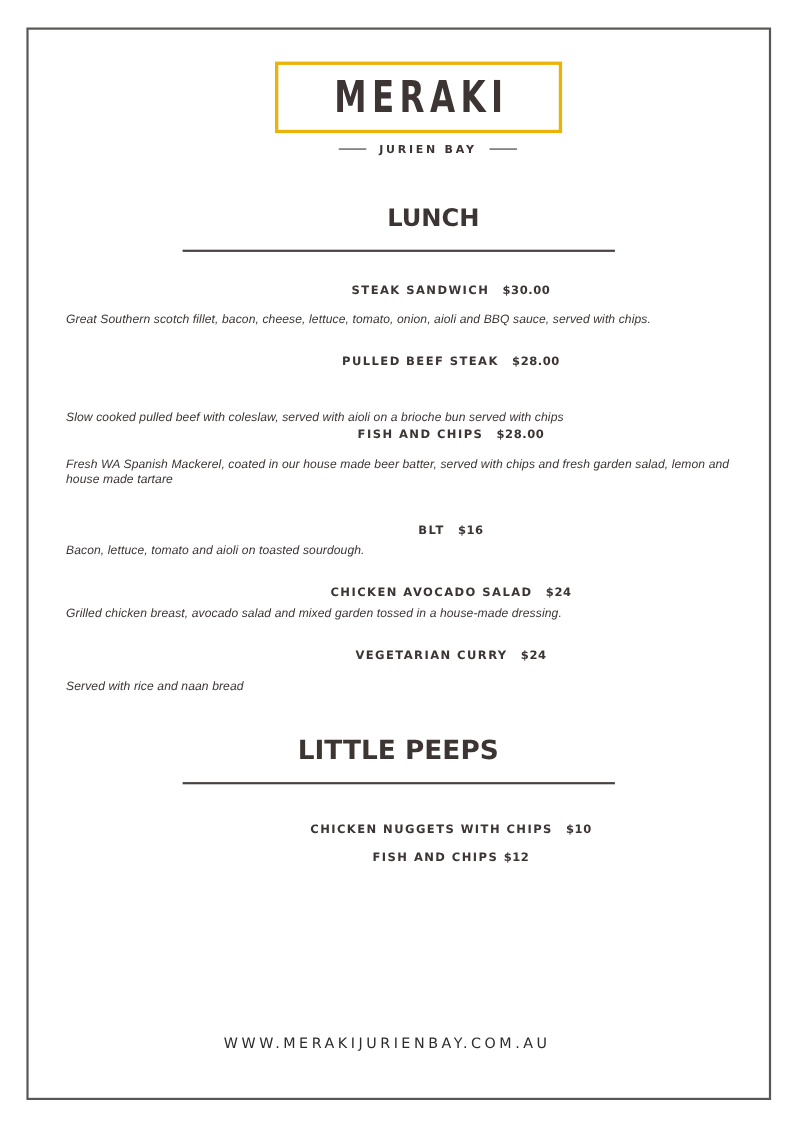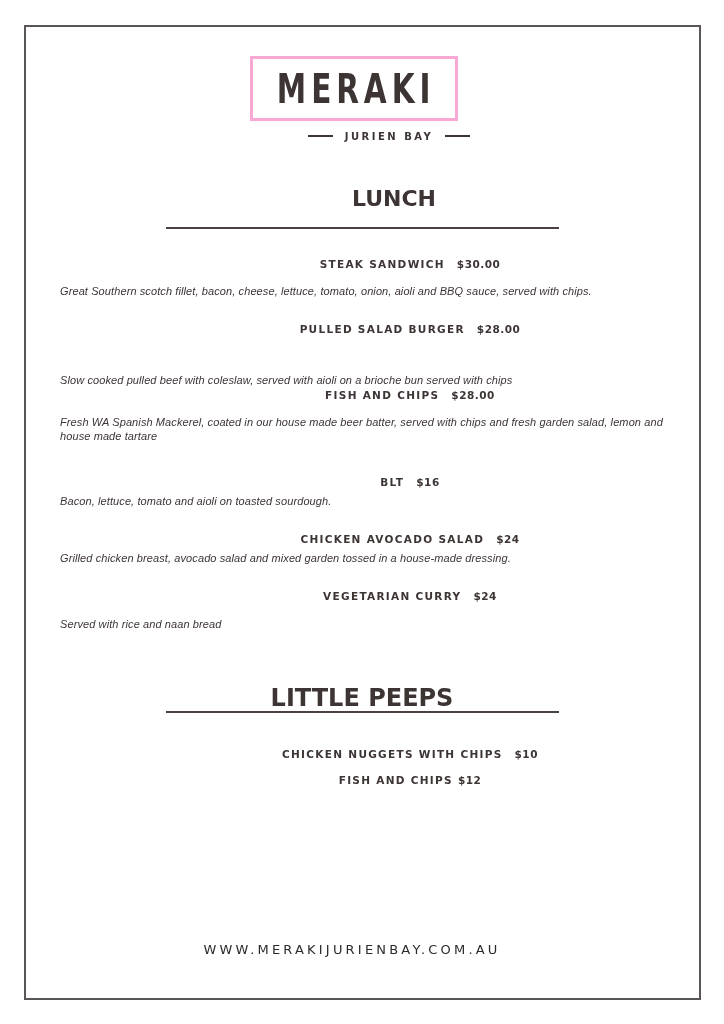--- a/index.html
+++ b/index.html
@@ -1,21 +1,21 @@
 <!DOCTYPE html>
 <html><head>
   <meta charset="utf-8">
   <style>
     html, body { margin: 0; padding: 0; background: #ffffff; }
     body { width: 724px; height: 1024px; position: relative; overflow: hidden;
            font-family: "DejaVu Sans", sans-serif; color: #3d3434; }
     .frame { position: absolute; left: 24px; top: 25px; width: 673px; height: 971px;
              border: 2px solid #5b5656; box-sizing: content-box; }
-    .logo-box { position: absolute; left: 250px; top: 56px; width: 208px; height: 65px;
-                border: 3px solid #f9a8d4; box-sizing: border-box;
+    .logo-box { position: absolute; left: 250px; top: 56px; width: 261px; height: 65px;
+                border: 3px solid #eab308; box-sizing: border-box;
                 display: flex; align-items: center; justify-content: center; }
     .logo-text { font-family: "DejaVu Sans Condensed", "DejaVu Sans", sans-serif; font-weight: bold;
                  font-size: 40px; letter-spacing: 6px; color: #3d3434; transform: scaleX(0.82);
                  display: inline-block; line-height: 1; padding-left: 6px; }
     .tagline { position: absolute; left: 0; width: 724px; top: 131px; text-align: center;
                font-size: 10px; font-weight: bold; letter-spacing: 2.5px; color: #3d3434; padding-left: 27px; }
     .tagline .dash { display: inline-block; width: 25px; height: 1.5px; background: #3d3434;
                      vertical-align: middle; margin: 0 12px; position: relative; top: -1px; }
     .section-title { position: absolute; left: 0; width: 724px; text-align: center;
                      font-family: "DejaVu Sans", sans-serif; font-weight: bold; color: #3d3434; }
@@ -43,21 +43,21 @@
 
 <div class="section-title" style="top:186px;font-size:22px;margin-left:32px;">LUNCH</div>
 <div class="rule" style="top:227px;"></div>
 
 <div class="item-name" style="top:258px;">
   <span>STEAK SANDWICH</span><span class="price">$30.00</span>
 </div>
 <div class="item-desc" style="top:284px;">Great Southern scotch fillet, bacon, cheese, lettuce, tomato, onion, aioli and BBQ sauce, served with chips.</div>
 
 <div class="item-name" style="top:323px;">
-  <span>PULLED SALAD BURGER</span><span class="price">$28.00</span>
+  <span>PULLED BEEF STEAK</span><span class="price">$28.00</span>
 </div>
 <div class="item-desc" style="top:349px;margin-top:24px;">Slow cooked pulled beef with coleslaw, served with aioli on a brioche bun served with chips</div>
 
 <div class="item-name" style="top:389px;">
   <span>FISH AND CHIPS</span><span class="price">$28.00</span>
 </div>
 <div class="item-desc" style="top:415px;">Fresh WA Spanish Mackerel, coated in our house made beer batter, served with chips and fresh garden salad, lemon and house made tartare</div>
 
 <div class="item-name" style="top:476px;">
   <span>BLT</span><span class="price">$16</span>
@@ -67,21 +67,21 @@
 <div class="item-name" style="top:533px;">
   <span>CHICKEN AVOCADO SALAD</span><span class="price">$24</span>
 </div>
 <div class="item-desc" style="top:551px;">Grilled chicken breast, avocado salad and mixed garden tossed in a house-made dressing.</div>
 
 <div class="item-name" style="top:590px;">
   <span>VEGETARIAN CURRY</span><span class="price">$24</span>
 </div>
 <div class="item-desc" style="top:617px;">Served with rice and naan bread</div>
 
-<div class="section-title" style="top:668px;font-size:24px;margin-top:16px;">LITTLE PEEPS</div>
+<div class="section-title" style="top:668px;font-size:24px;">LITTLE PEEPS</div>
 <div class="rule" style="top:711px;"></div>
 
 <div class="item-name" style="top:748px;">
   <span>CHICKEN NUGGETS WITH CHIPS</span><span class="price">$10</span>
 </div>
 <div class="item-name" style="top:774px;">
   <span>FISH AND CHIPS</span><span class="price" style="margin-left:5px;">$12</span>
 </div>
 
 <div class="website">WWW.MERAKIJURIENBAY.COM.AU</div>

